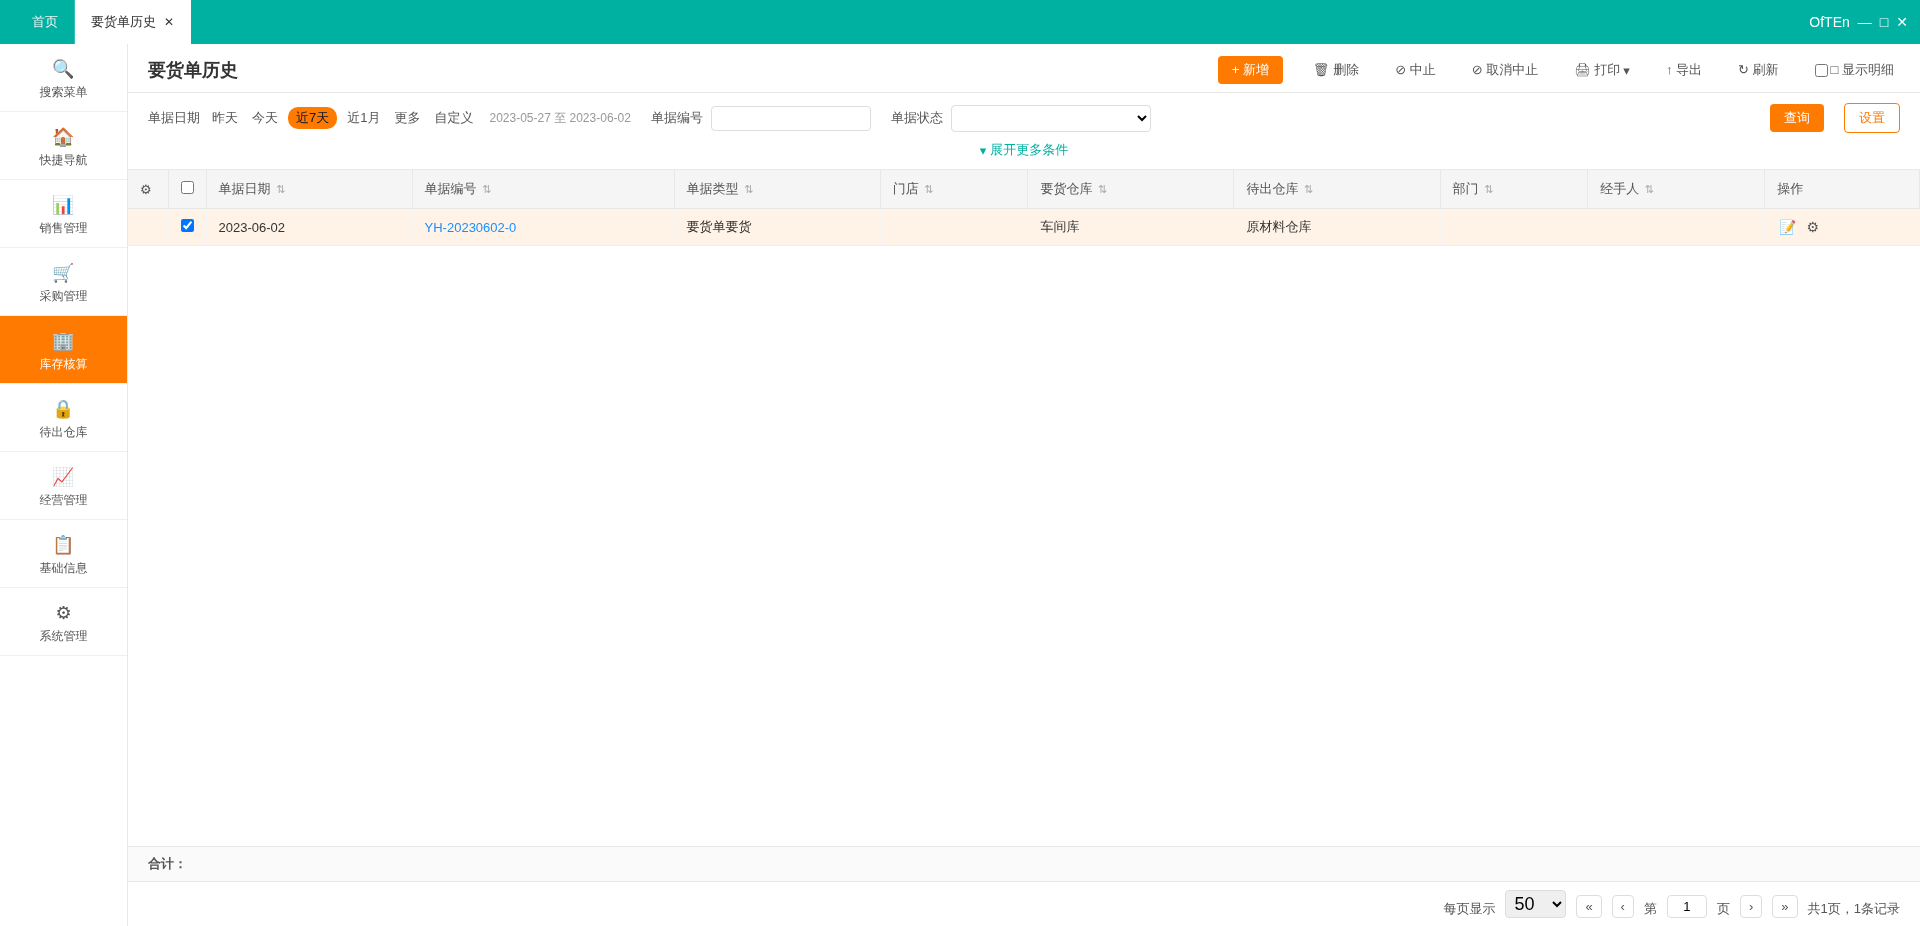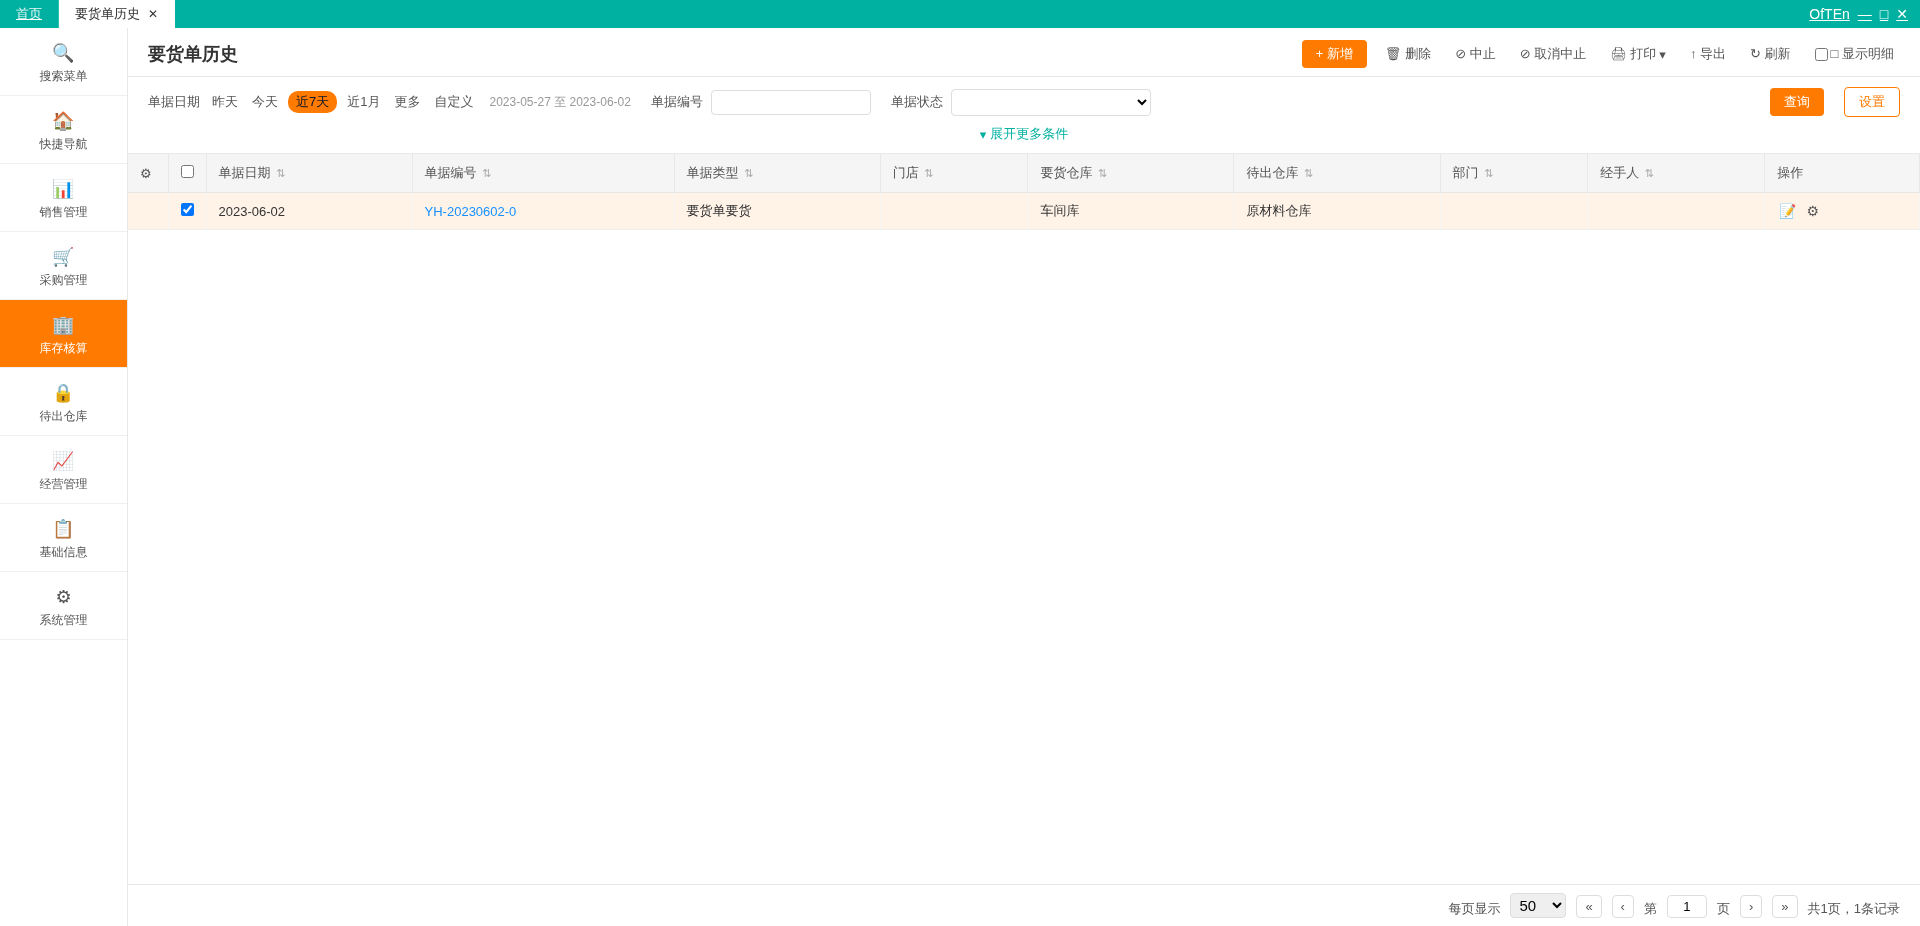--- a/index.html
+++ b/index.html
@@ -1,27 +1,26 @@
 <!DOCTYPE html>
 <html><head>
   <meta charset="utf-8">
   <style>
     * { box-sizing: border-box; margin: 0; padding: 0; }
     body { font-family: 'Microsoft YaHei', Arial, sans-serif; font-size: 13px; color: #333; background: #f0f2f5; display: flex; flex-direction: column; height: 926px; overflow: hidden; }
 
     
     .top-bar {
       background: #00b0a0;
-      height: 28px;
-      display: flex;
-      align-items: center;
-      padding: 0 0 0 0;
+      height: 44px;
+      display: flex;
+      align-items: center;
+      padding: 0 0 0 16px;
       color: white;
       flex-shrink: 0;
-      text-decoration: underline;
     }
     .top-bar-tabs {
       display: flex;
       align-items: stretch;
       height: 100%;
     }
     .top-tab {
       padding: 0 16px;
       display: flex;
       align-items: center;
@@ -106,21 +105,21 @@
       justify-content: space-between;
       flex-shrink: 0;
     }
     .page-title {
       font-size: 18px;
       font-weight: bold;
       color: #333;
     }
     .toolbar {
       display: flex;
-      gap: 12px;
+      gap: 24px;
     }
     .toolbar-btn {
       display: flex;
       align-items: center;
       gap: 3px;
       cursor: pointer;
       color: #555;
       font-size: 13px;
       padding: 4px 6px;
       border-radius: 3px;
@@ -280,21 +279,21 @@
       justify-content: flex-end;
       gap: 10px;
       font-size: 13px;
       color: #555;
       flex-shrink: 0;
     }
     .pagination-select {
       border: 1px solid #ddd;
       border-radius: 4px;
       padding: 2px 4px;
-      font-size: 15px;
+      font-size: 18px;
       outline: none;
     }
     .page-btn {
       border: 1px solid #ddd;
       background: white;
       border-radius: 4px;
       padding: 3px 8px;
       cursor: pointer;
       font-size: 13px;
       color: #555;
@@ -502,20 +501,23 @@
       <div class="action-btns">
         <span class="action-btn" title="编辑">📝</span>
         <span class="action-btn" title="删除">⚙</span>
       </div>
     </td>
   </tr>
           </tbody>
       </table>
     </div>
 
+    <div class="table-footer">
+      <span class="footer-total">合计：</span>
+    </div>
 
     <div class="pagination">
       <span>每页显示</span>
       <select class="pagination-select">
         <option value="50">50</option>
         <option value="100">100</option>
       </select>
       <button class="page-btn">«</button>
       <button class="page-btn">‹</button>
       <span>第</span>

